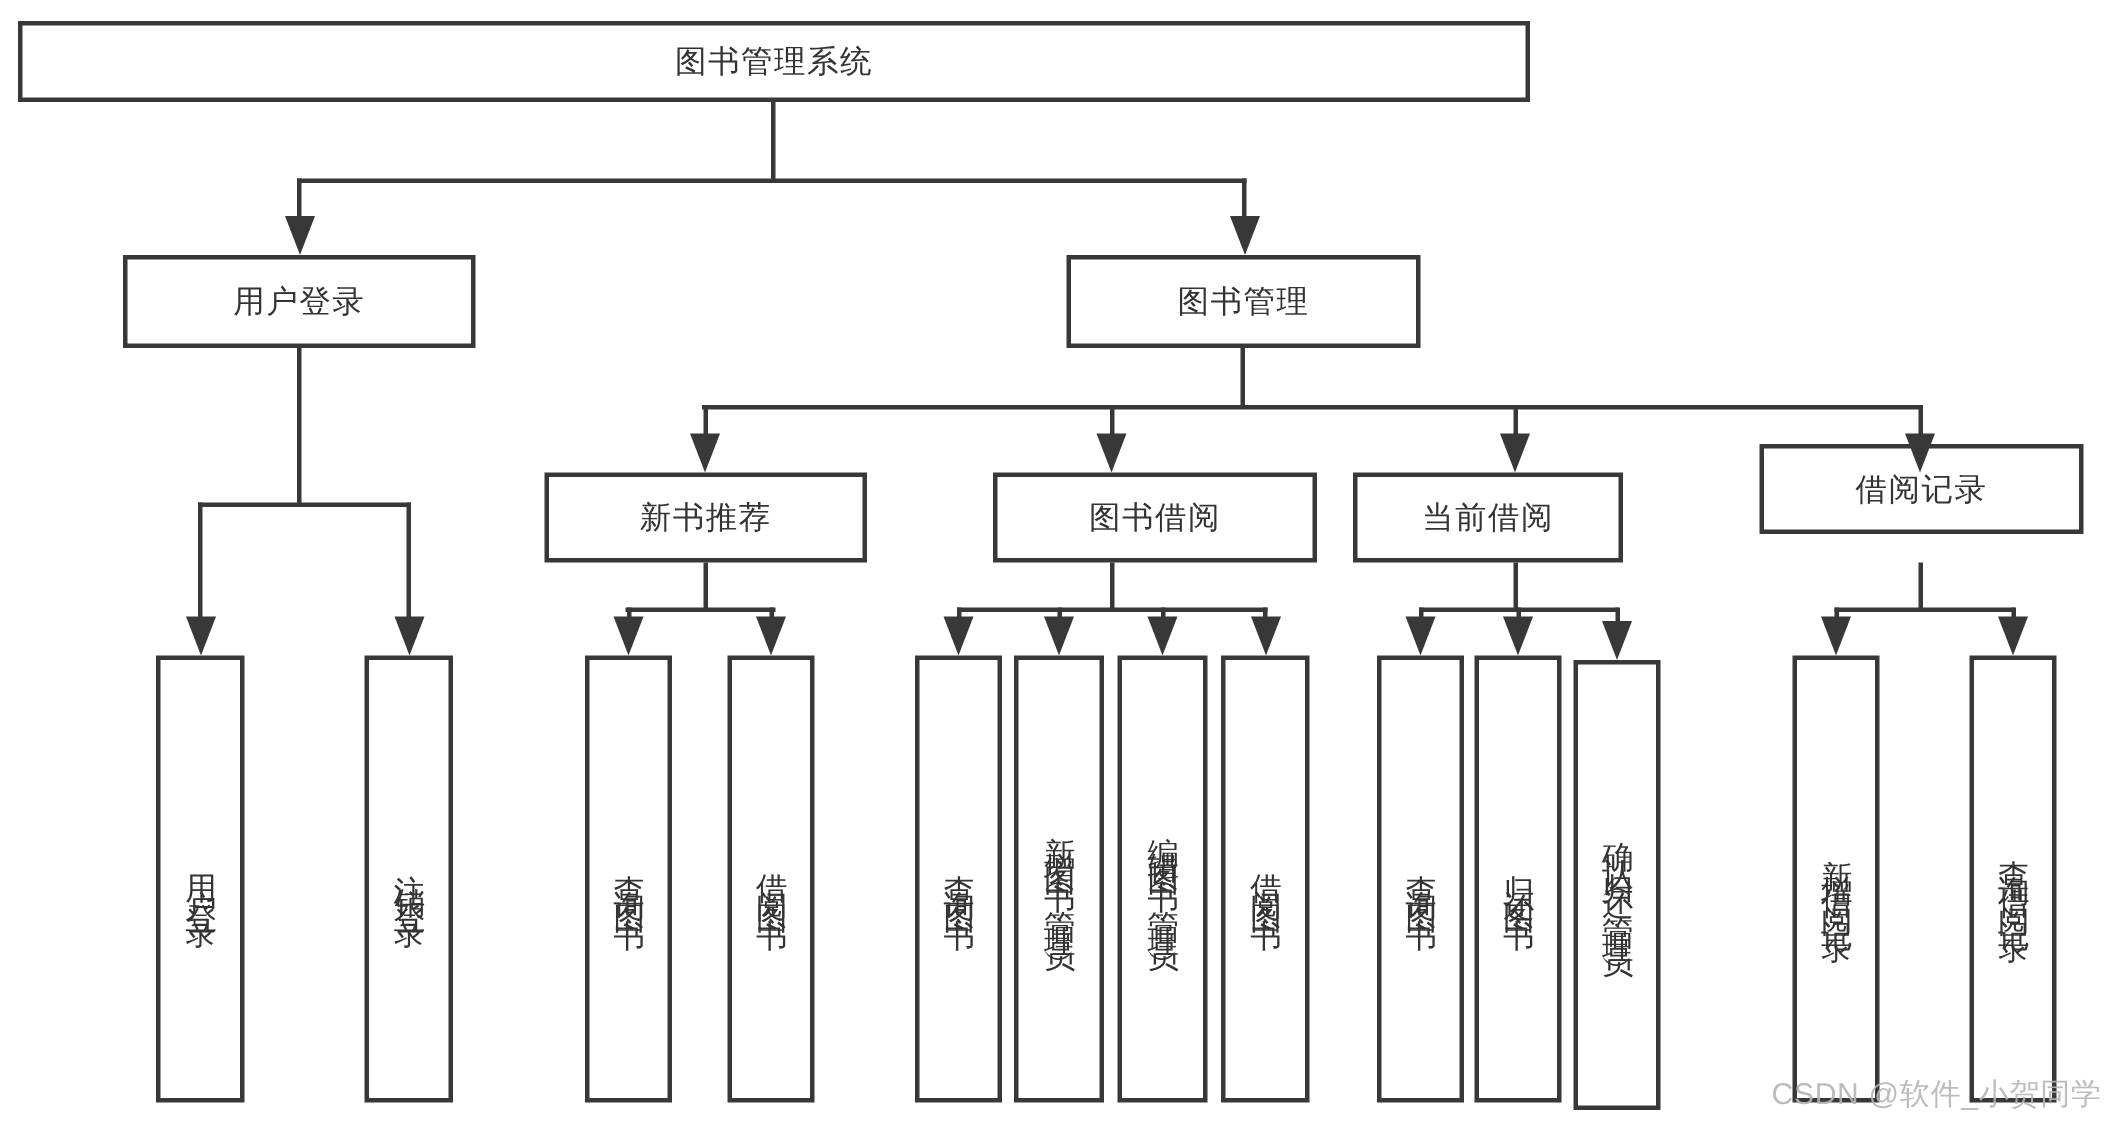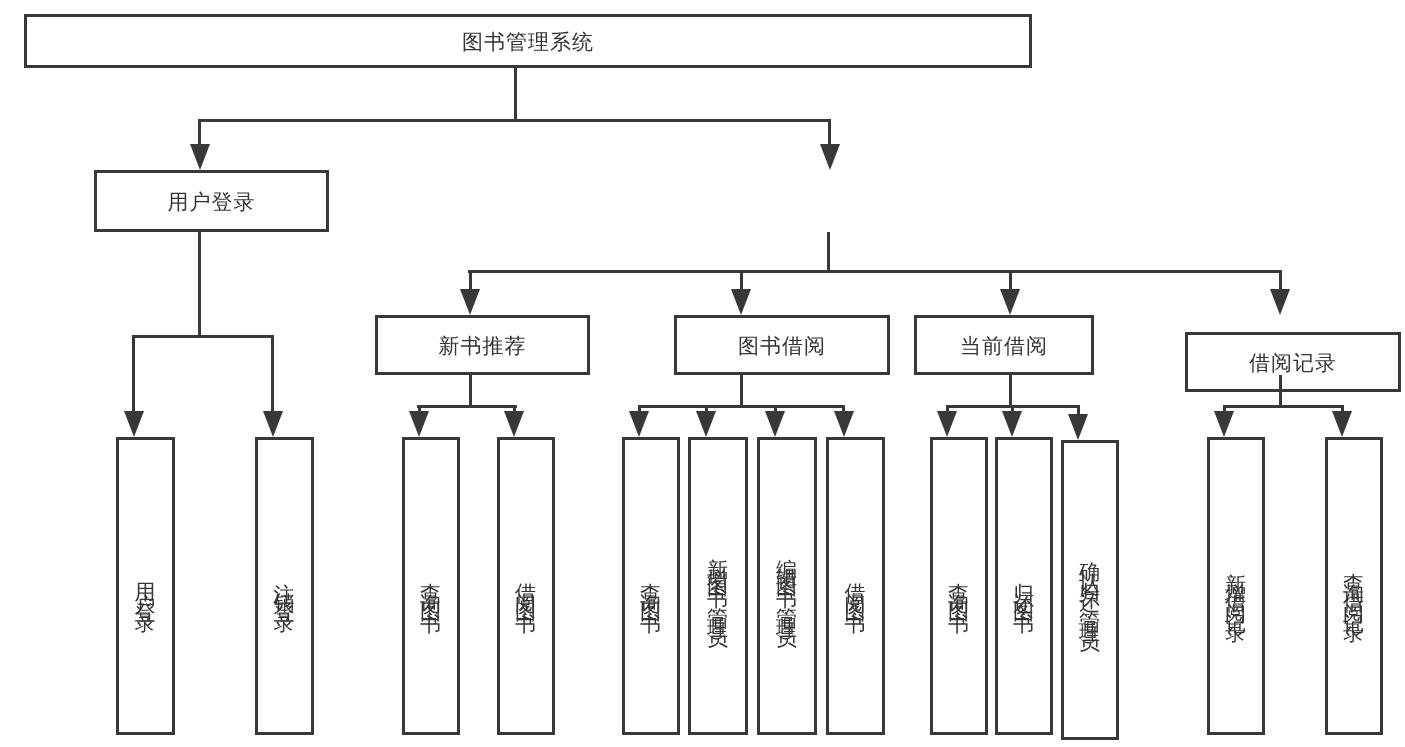--- a/index.html
+++ b/index.html
@@ -15,21 +15,21 @@
     background:var(--bg);
     font-family:"Liberation Sans","DejaVu Sans",sans-serif;
     color:var(--text);
     overflow:hidden;
   }
   .box{
     position:absolute;
     box-sizing:border-box;
     border:3px solid var(--line);
     background:#fff;
-    display:flex;align-items:center;justify-content:center;margin-left:12px;
+    display:flex;align-items:center;justify-content:center;
   }
   .h-box span{
     font-size:21px;letter-spacing:1px;line-height:1;
     color:var(--text);white-space:nowrap;
   }
   .v-box span{
     writing-mode:vertical-rl;
     text-orientation:mixed;
     font-size:21px;line-height:1;
     letter-spacing:10px;
@@ -58,34 +58,37 @@
 <div id="stage">
 
   <div class="box h-box" style="left:12px;top:14px;width:1008px;height:54px">
     <span>图书管理系统</span>
   </div>
 
   <div class="box h-box" style="left:82px;top:170px;width:235px;height:62px">
     <span>用户登录</span>
   </div>
 
+  <div class="box h-box" style="left:711px;top:170px;width:236px;height:62px">
+    <span>图书管理</span>
+  </div>
 
   <div class="box h-box" style="left:363px;top:315px;width:215px;height:60px">
     <span>新书推荐</span>
   </div>
 
   <div class="box h-box" style="left:662px;top:315px;width:216px;height:60px">
     <span>图书借阅</span>
   </div>
 
   <div class="box h-box" style="left:902px;top:315px;width:180px;height:60px">
     <span>当前借阅</span>
   </div>
 
-  <div class="box h-box" style="left:1173px;top:332px;width:216px;height:60px">
+  <div class="box h-box" style="left:1173px;top:296px;width:216px;height:60px">
     <span>借阅记录</span>
   </div>
 
   <div class="box v-box" style="left:104px;top:437px;width:59px;height:298px">
     <span>用户登录</span>
   </div>
   <div class="box v-box" style="left:243px;top:437px;width:59px;height:298px">
     <span>注销登录</span>
   </div>
 
@@ -178,14 +181,15 @@
   <div class="vl" style="left:1077px;top:405px;height:9px"></div>
   <div class="arrow" style="left:1068px;top:414px"></div>
 
   <div class="vl" style="left:1279px;top:375px;height:32px"></div>
   <div class="hl" style="left:1223px;top:405px;width:120px"></div>
   <div class="vl" style="left:1223px;top:405px;height:9px"></div>
   <div class="arrow" style="left:1214px;top:411px"></div>
   <div class="vl" style="left:1341px;top:405px;height:9px"></div>
   <div class="arrow" style="left:1332px;top:411px"></div>
 
+  <div id="watermark">CSDN @软件_小贺同学</div>
 
 </div>
 
 </body></html>

